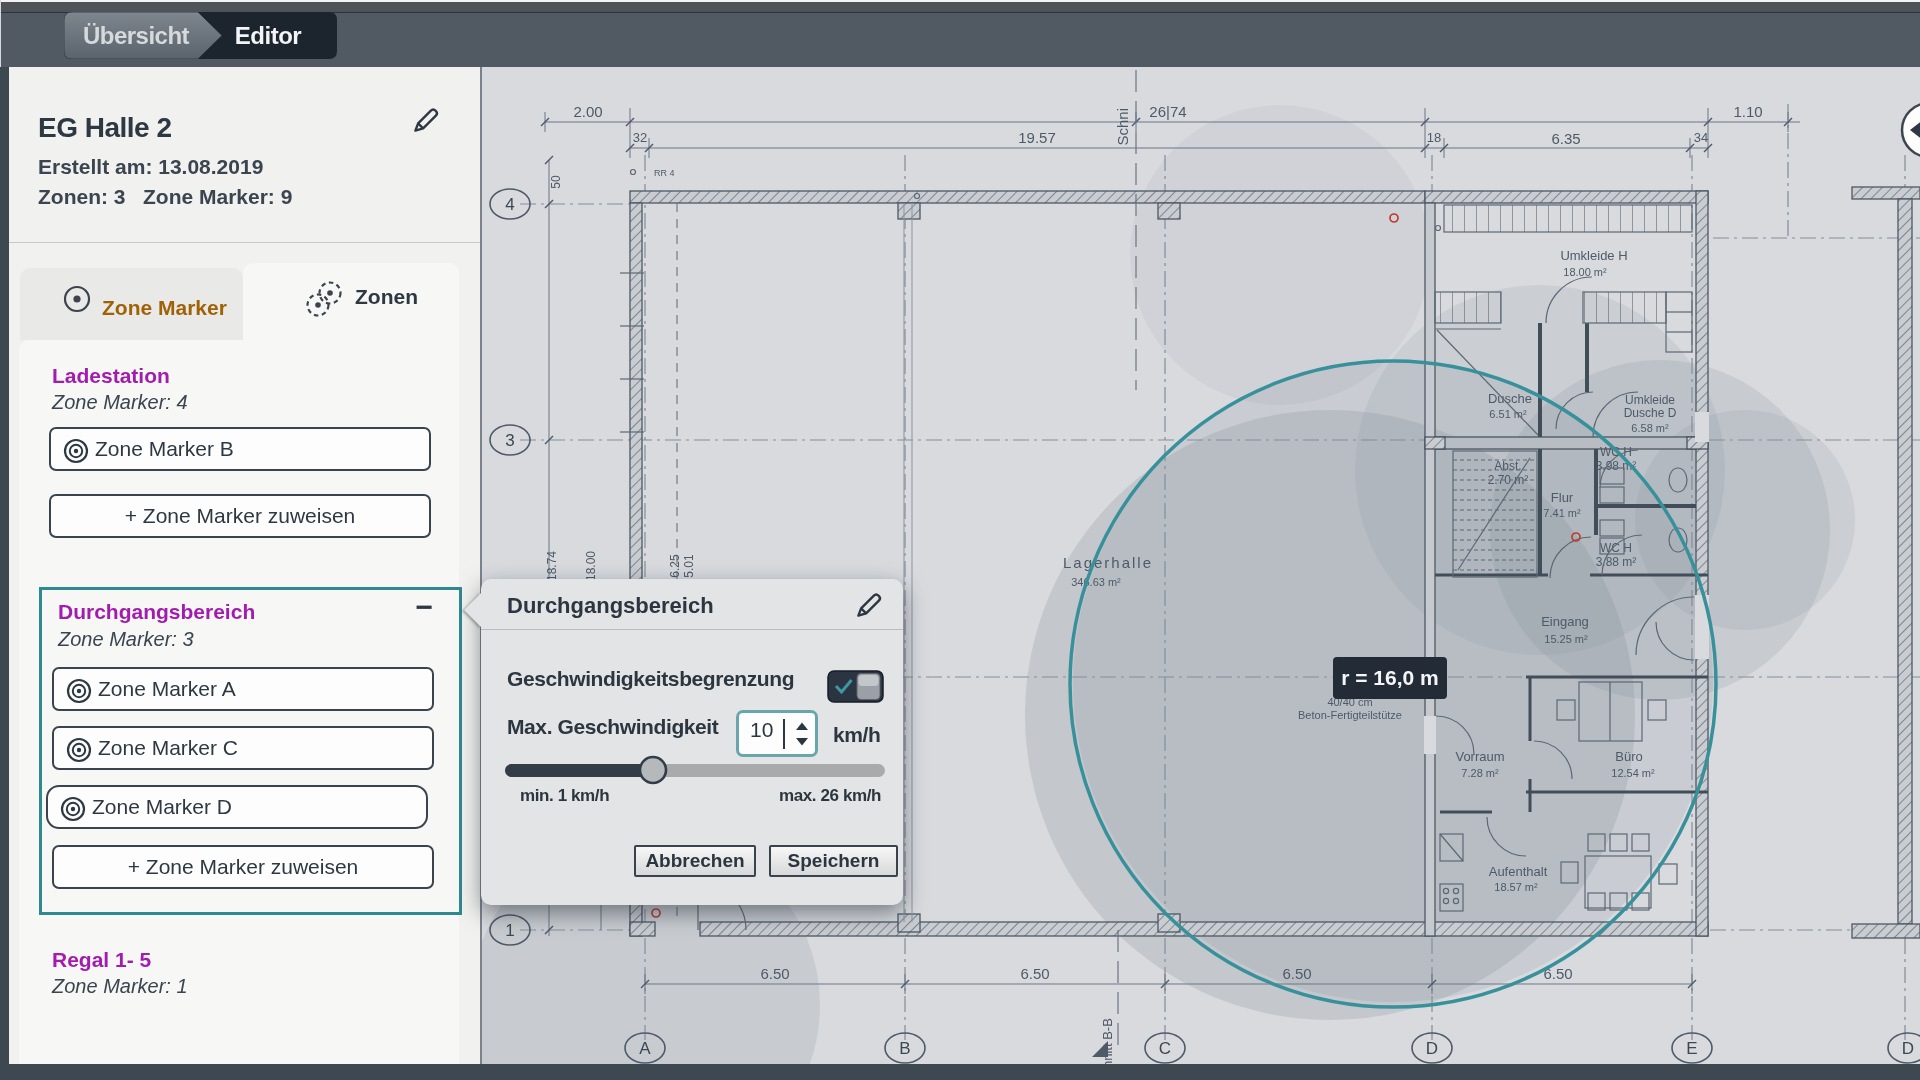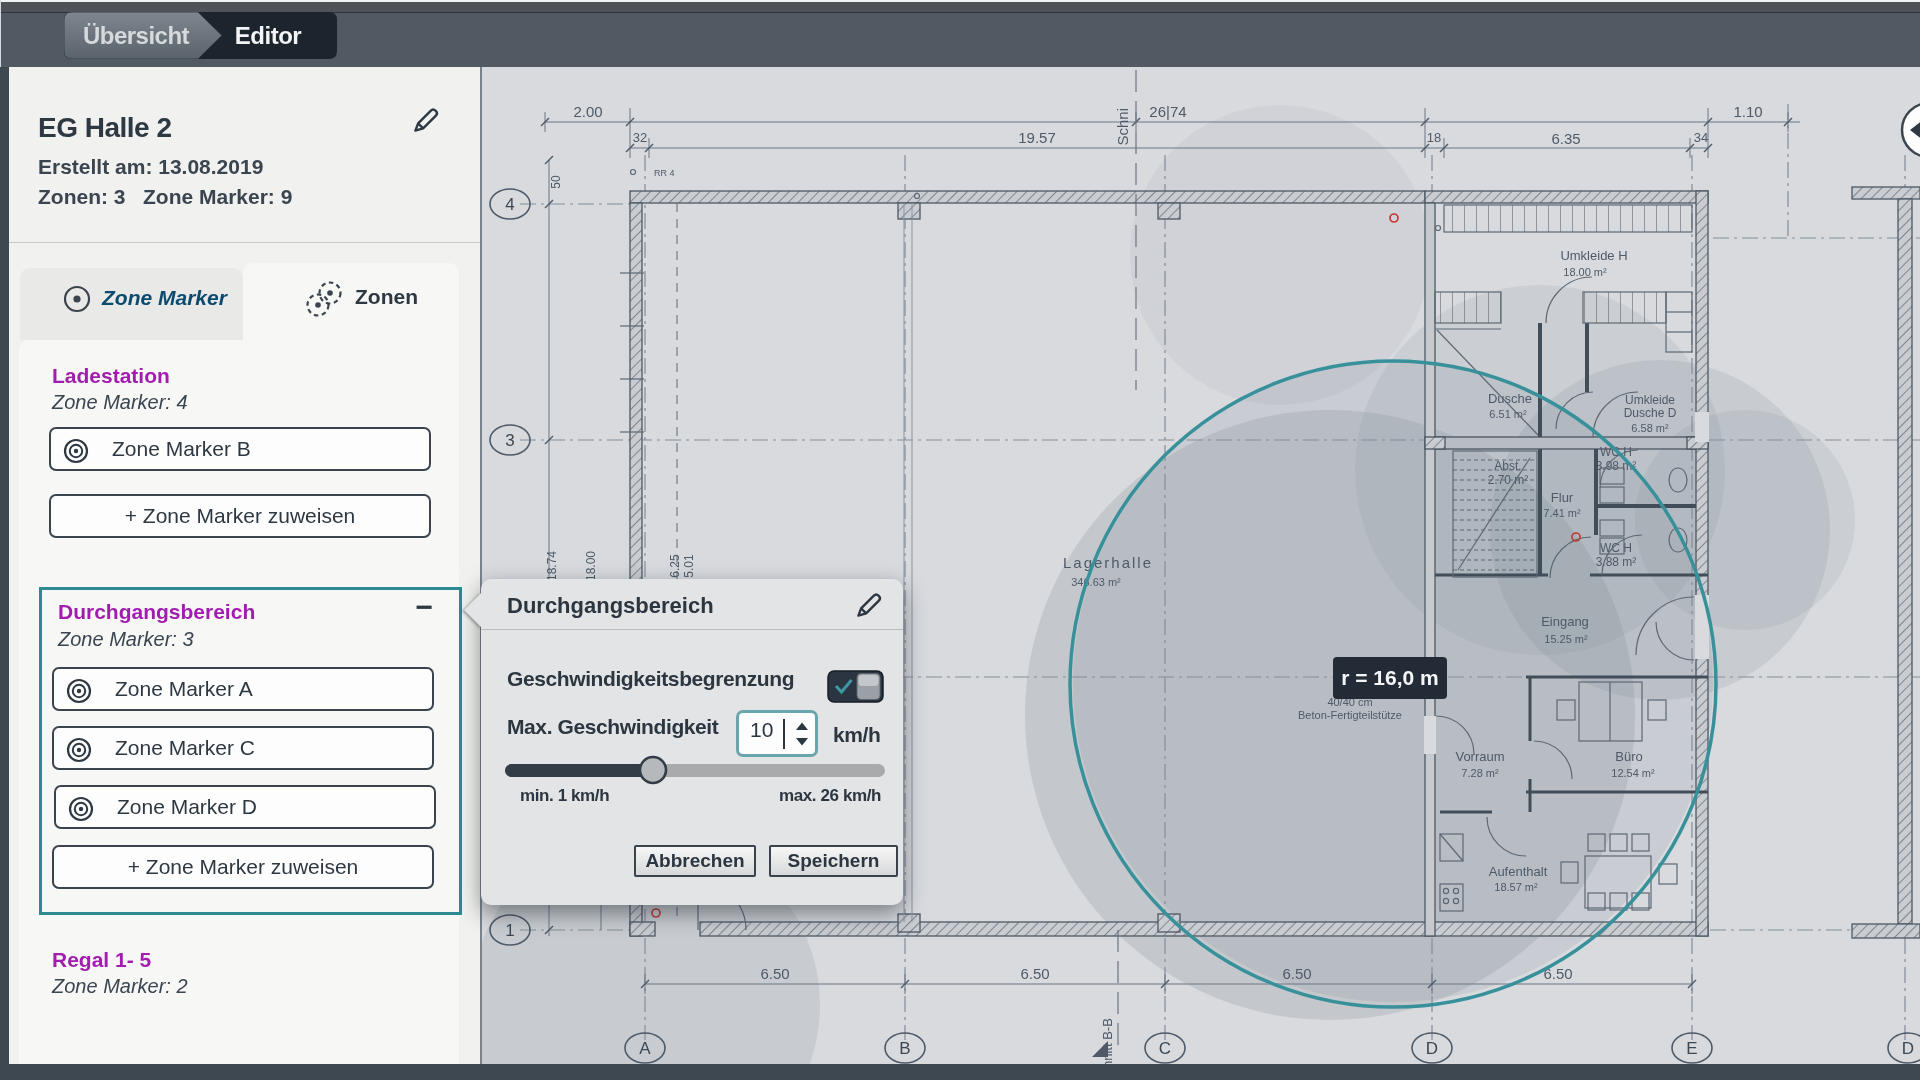--- a/index.html
+++ b/index.html
@@ -20,21 +20,21 @@
   .meta2 { position:absolute; left:29px; top:118px; font-size:21px; font-weight:bold; color:#3a4550; }
   .hdivider { position:absolute; left:0px; top:175px; width:472px; height:1px; background:#c8c9c8; }
   .tab { position:absolute; font-size:21px; color:#3c4752; }
   #tab1 { left:11px; top:201px; width:223px; height:72px; background:#e9eae8; border-radius:10px 10px 0 0; }
   #tab2 { left:234px; top:196px; width:216px; height:77px; background:#f7f7f5; border-radius:10px 10px 0 0; }
   #zonepanel { position:absolute; left:10px; top:273px; width:440px; height:724px; background:#f7f7f5; border-radius:10px 0 0 0; }
   .sec-title { position:absolute; font-size:21px; font-weight:bold; color:#a21caf; }
   .sec-sub { position:absolute; font-size:20px; font-style:italic; color:#3a4550; }
   .zbtn { position:absolute; width:382px; height:44px; background:#fdfdfd;
     border:2px solid #3a444e; border-radius:7px; color:#2e3842; font-size:21px;
-    font-family:"Liberation Sans", sans-serif; text-align:left; padding-left:61px; }
+    font-family:"Liberation Sans", sans-serif; text-align:left; padding-left:44px; }
   .zbtn.center { text-align:center; padding-left:0; }
   .zicon { position:absolute; width:26px; height:26px; }
   #tealbox { position:absolute; left:30px; top:520px; width:423px; height:328px; border:3px solid #2d8a90; background:#f7f7f5; }
   #popup { position:absolute; left:481px; top:579px; width:422px; height:326px; background:#e3e4e5;
     border-radius:10px; box-shadow:0 8px 22px rgba(40,48,56,0.55); z-index:40; }
   #popnotch { position:absolute; left:-17px; top:13px; width:0; height:0;
     border-top:18px solid transparent; border-bottom:18px solid transparent; border-right:18px solid #e3e4e5;
     filter:drop-shadow(-2px 1px 1px rgba(90,95,100,0.5)); }
   .pop-title { position:absolute; left:26px; top:14px; font-size:22px; font-weight:bold; color:#2c3640; }
   .pop-div { position:absolute; left:0; top:50px; width:422px; height:1px; background:#b9bbbd; }
@@ -393,21 +393,21 @@
     </g>
   </svg>
   <div class="meta1">Erstellt am: 13.08.2019</div>
   <div class="meta2">Zonen: 3&nbsp;&nbsp;&nbsp;Zone Marker: 9</div>
   <div class="hdivider"></div>
   <div id="tab1" class="tab">
     <svg style="position:absolute;left:40px;top:14px" width="34" height="34" viewBox="0 0 34 34">
       <circle cx="17" cy="17" r="12" fill="none" stroke="#3b434d" stroke-width="2.2"></circle>
       <circle cx="17" cy="17" r="3.6" fill="#3b434d"></circle>
     </svg>
-    <span style="position:absolute;left:82px;top:18px;font-weight:bold;color:#0c4a6e;font-style:italic;">Zone Marker</span>
+    <span style="position:absolute;left:82px;top:28px;font-weight:bold;color:#a16207;">Zone Marker</span>
   </div>
   <div id="tab2" class="tab">
     <svg style="position:absolute;left:62px;top:18px" width="40" height="38" viewBox="0 0 40 38">
       <g fill="none" stroke="#3b434d" stroke-width="2.2" stroke-dasharray="4.5 3.5">
         <circle cx="25" cy="12" r="10.5"></circle>
         <circle cx="13" cy="24" r="10.5"></circle>
       </g>
       <circle cx="25" cy="12" r="2.8" fill="#3b434d"></circle>
       <circle cx="13" cy="24" r="2.8" fill="#3b434d"></circle>
     </svg>
@@ -416,37 +416,37 @@
   <div id="zonepanel">
     <div class="sec-title" style="left:33px; top:24px;">Ladestation</div>
     <div class="sec-sub" style="left:33px; top:51px;">Zone Marker: 4</div>
     <button class="zbtn" style="left:30px; top:87px;"><svg class="zicon" viewBox="0 0 26 26" style="left:12px;top:9px;">
           <circle cx="13" cy="13" r="11" fill="none" stroke="#2e3842" stroke-width="2.2"></circle>
           <circle cx="13" cy="13" r="6.2" fill="none" stroke="#2e3842" stroke-width="2"></circle>
           <circle cx="13" cy="13" r="2.2" fill="#2e3842"></circle>
         </svg>Zone Marker B</button>
     <button class="zbtn center" style="left:30px; top:154px;">+ Zone Marker zuweisen</button>
     <div class="sec-title" style="left:33px; top:608px;">Regal 1- 5</div>
-    <div class="sec-sub" style="left:33px; top:635px;">Zone Marker: 2</div>
+    <div class="sec-sub" style="left:33px; top:635px;">Zone Marker: 1</div>
   </div>
   <div id="tealbox">
     <div class="sec-title" style="left:16px; top:10px;">Durchgangsbereich</div>
     <div style="position:absolute; right:26px; top:0px; font-size:30px; font-weight:bold; color:#2e3842;">−</div>
     <div class="sec-sub" style="left:16px; top:38px;">Zone Marker: 3</div>
     <button class="zbtn" style="left:10px; top:77px;"><svg class="zicon" viewBox="0 0 26 26" style="left:12px;top:9px;">
           <circle cx="13" cy="13" r="11" fill="none" stroke="#2e3842" stroke-width="2.2"></circle>
           <circle cx="13" cy="13" r="6.2" fill="none" stroke="#2e3842" stroke-width="2"></circle>
           <circle cx="13" cy="13" r="2.2" fill="#2e3842"></circle>
         </svg>Zone Marker A</button>
     <button class="zbtn" style="left:10px; top:136px;"><svg class="zicon" viewBox="0 0 26 26" style="left:12px;top:9px;">
           <circle cx="13" cy="13" r="11" fill="none" stroke="#2e3842" stroke-width="2.2"></circle>
           <circle cx="13" cy="13" r="6.2" fill="none" stroke="#2e3842" stroke-width="2"></circle>
           <circle cx="13" cy="13" r="2.2" fill="#2e3842"></circle>
         </svg>Zone Marker C</button>
-    <button class="zbtn" style="left:12px; top:195px;"><svg class="zicon" viewBox="0 0 26 26" style="left:12px;top:9px;">
+    <button class="zbtn" style="left:4px; top:195px;border-radius:13px;"><svg class="zicon" viewBox="0 0 26 26" style="left:12px;top:9px;">
           <circle cx="13" cy="13" r="11" fill="none" stroke="#2e3842" stroke-width="2.2"></circle>
           <circle cx="13" cy="13" r="6.2" fill="none" stroke="#2e3842" stroke-width="2"></circle>
           <circle cx="13" cy="13" r="2.2" fill="#2e3842"></circle>
         </svg>Zone Marker D</button>
     <button class="zbtn center" style="left:10px; top:255px;">+ Zone Marker zuweisen</button>
   </div>
 </div>
 <div id="sidedivider"></div>
 
 <div id="popup">

